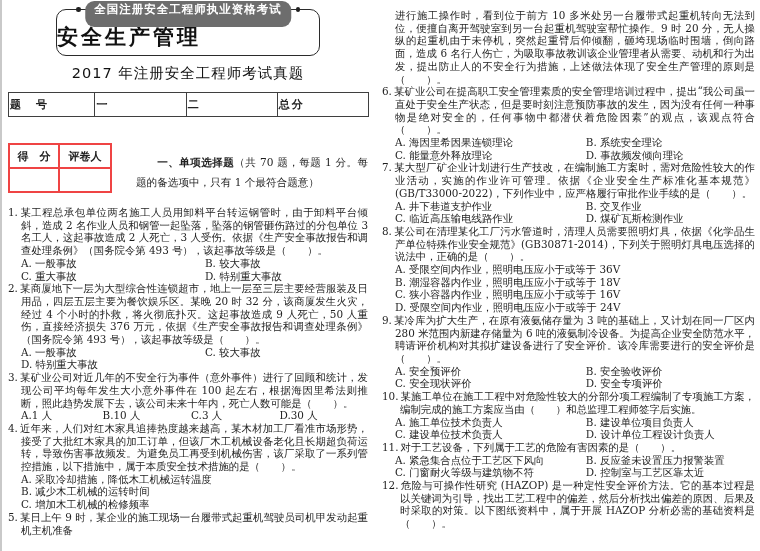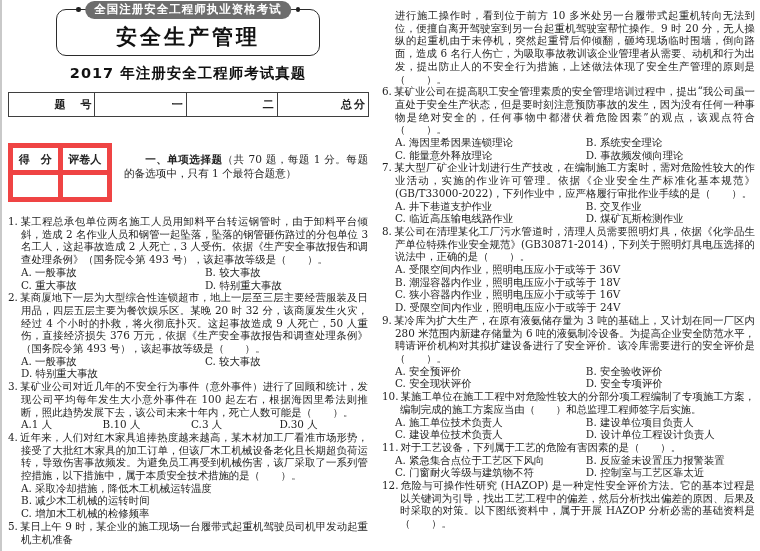--- a/index.html
+++ b/index.html
@@ -13,57 +13,57 @@
   .col-right{width:388px;box-sizing:border-box;padding:5px 5px 0 10px;}
 
   
   .badge-box{
     width:264px;height:47px;margin:3px auto 0;position:relative;
     border:1.5px solid #2b2b2b;border-radius:10px;box-sizing:border-box;
   }
   .badge-pill{
     position:absolute;top:-9px;left:50%;transform:translateX(-50%);
     background:#6d6d6d;color:#ffffff;font-weight:700;font-size:11.5px;
-    padding:1px 9px 2px;border-radius:9px;white-space:nowrap;letter-spacing:1px;
+    padding:1px 9px 10px;border-radius:9px;white-space:nowrap;letter-spacing:1px;
   }
   .badge-dot{position:absolute;top:-3px;width:4.5px;height:4.5px;border-radius:50%;background:#222;}
   .badge-dot.left{left:19px;}
   .badge-dot.right{right:19px;}
   .badge-title{
-    margin-top:13px;text-align:center;font-weight:700;font-size:21px;
+    margin-top:13px;font-weight:700;font-size:21px;
     letter-spacing:3px;color:#111;
   }
   .subtitle{
     margin-top:8px;text-align:center;
     font-family:"DejaVu Sans","Liberation Sans",sans-serif;
-    font-weight:700;font-size:14.5px;letter-spacing:1px;color:#111;
+    font-weight:400;font-size:14.5px;letter-spacing:1px;color:#111;
   }
 
   
   table{border-collapse:collapse;}
   .score-table{width:361px;margin-top:9px;}
   .score-table td{
-    border:1px solid #3f3f3f;height:21px;text-align:right;
+    border:1px solid #3f3f3f;height:21px;text-align:left;
     font-size:11px;font-weight:700;letter-spacing:2px;color:#222;
   }
   .score-table td.c0{width:24%;}
   .score-table td.c{width:25.3%;}
 
   .grader-row{margin-top:26px;display:flex;align-items:flex-start;}
   .grader-table{width:104px;flex:0 0 104px;}
   .grader-table td{
-    border:5px solid #ef4444;height:20px;text-align:center;
+    border:2px solid #ef4444;height:20px;text-align:center;
     font-size:11px;font-weight:700;color:#222;
   }
   .grader-table td.g0{width:50px;}
   .grader-table td.g1{width:54px;}
 
   .section-heading{
-    flex:1;margin-left:12px;margin-top:9px;
-    font-size:10.6px;line-height:14px;text-align:justify;text-indent:2em;color:#1f1f1f;
+    flex:1;margin-left:24px;margin-top:9px;
+    font-size:10.6px;line-height:20px;text-align:justify;text-indent:2em;color:#1f1f1f;
   }
   .section-heading .sec-title{font-weight:700;}
 
   
   .q-list{margin-top:13px;}
   .q{text-align:justify;font-size:10.4px;line-height:12.7px;color:#1f1f1f;}
   .qtext{padding-left:13px;text-indent:-13px;}
   .qtext.two{padding-left:18px;text-indent:-18px;}
   .qtext.cont{padding-left:13px;text-indent:0;}
   .num{margin-right:2px;}

